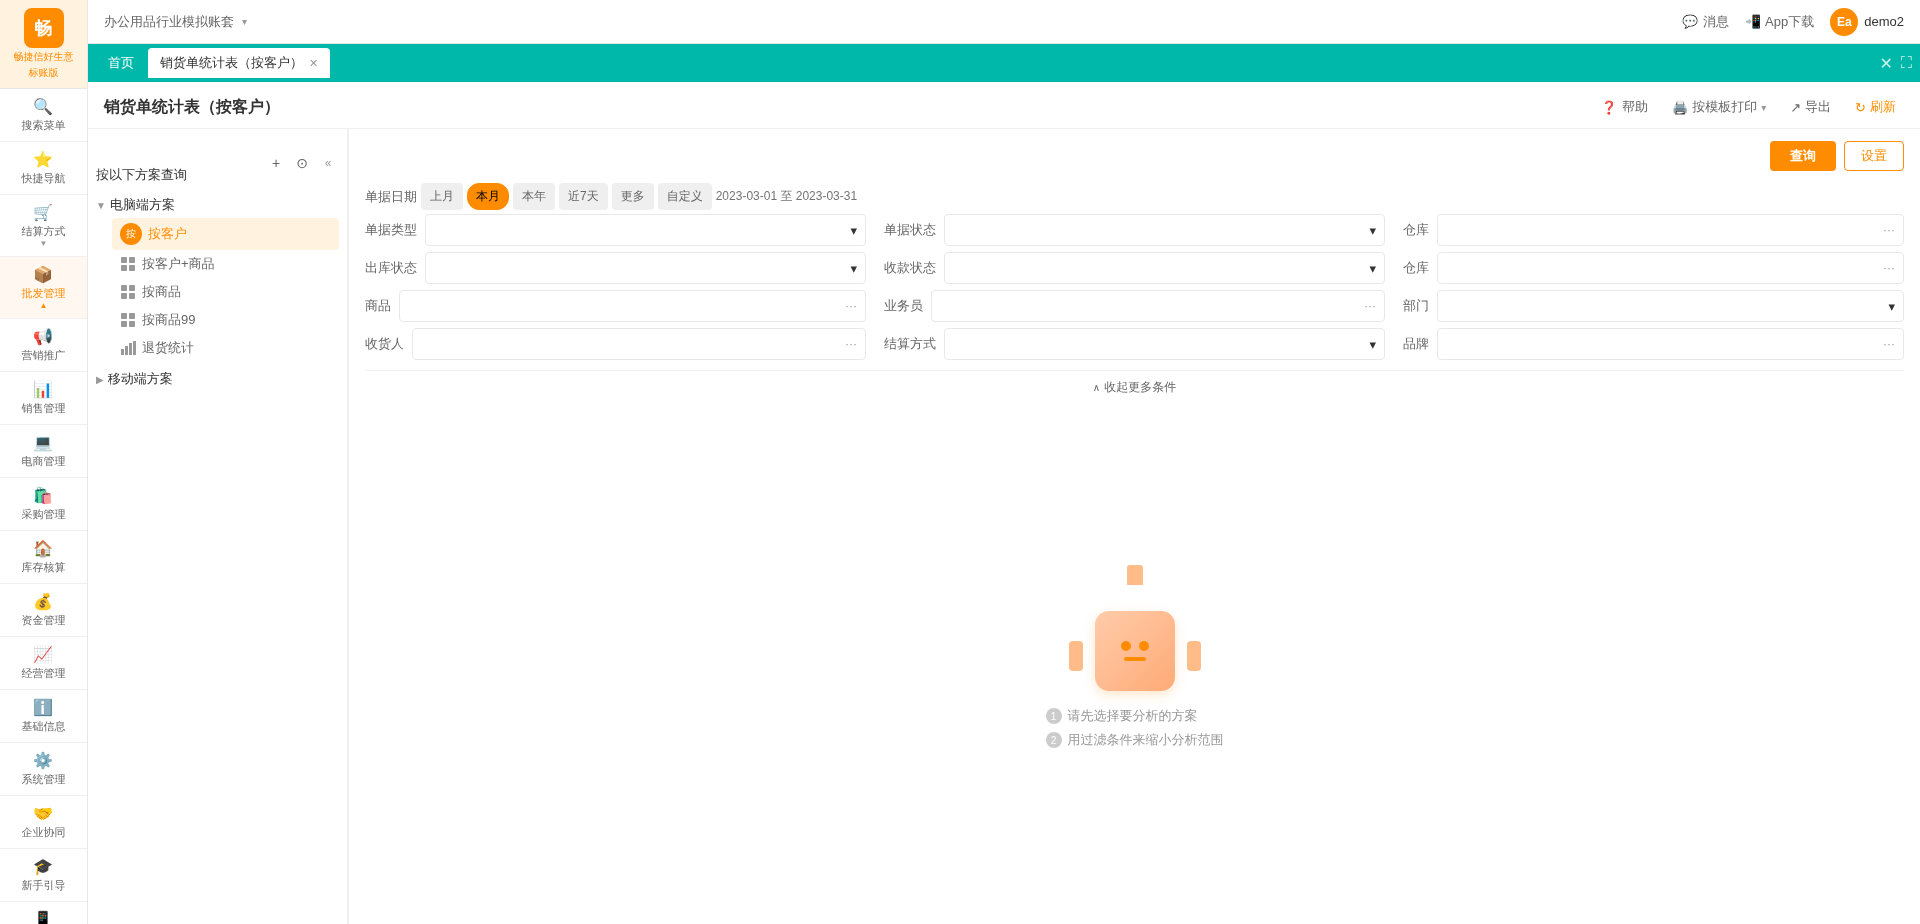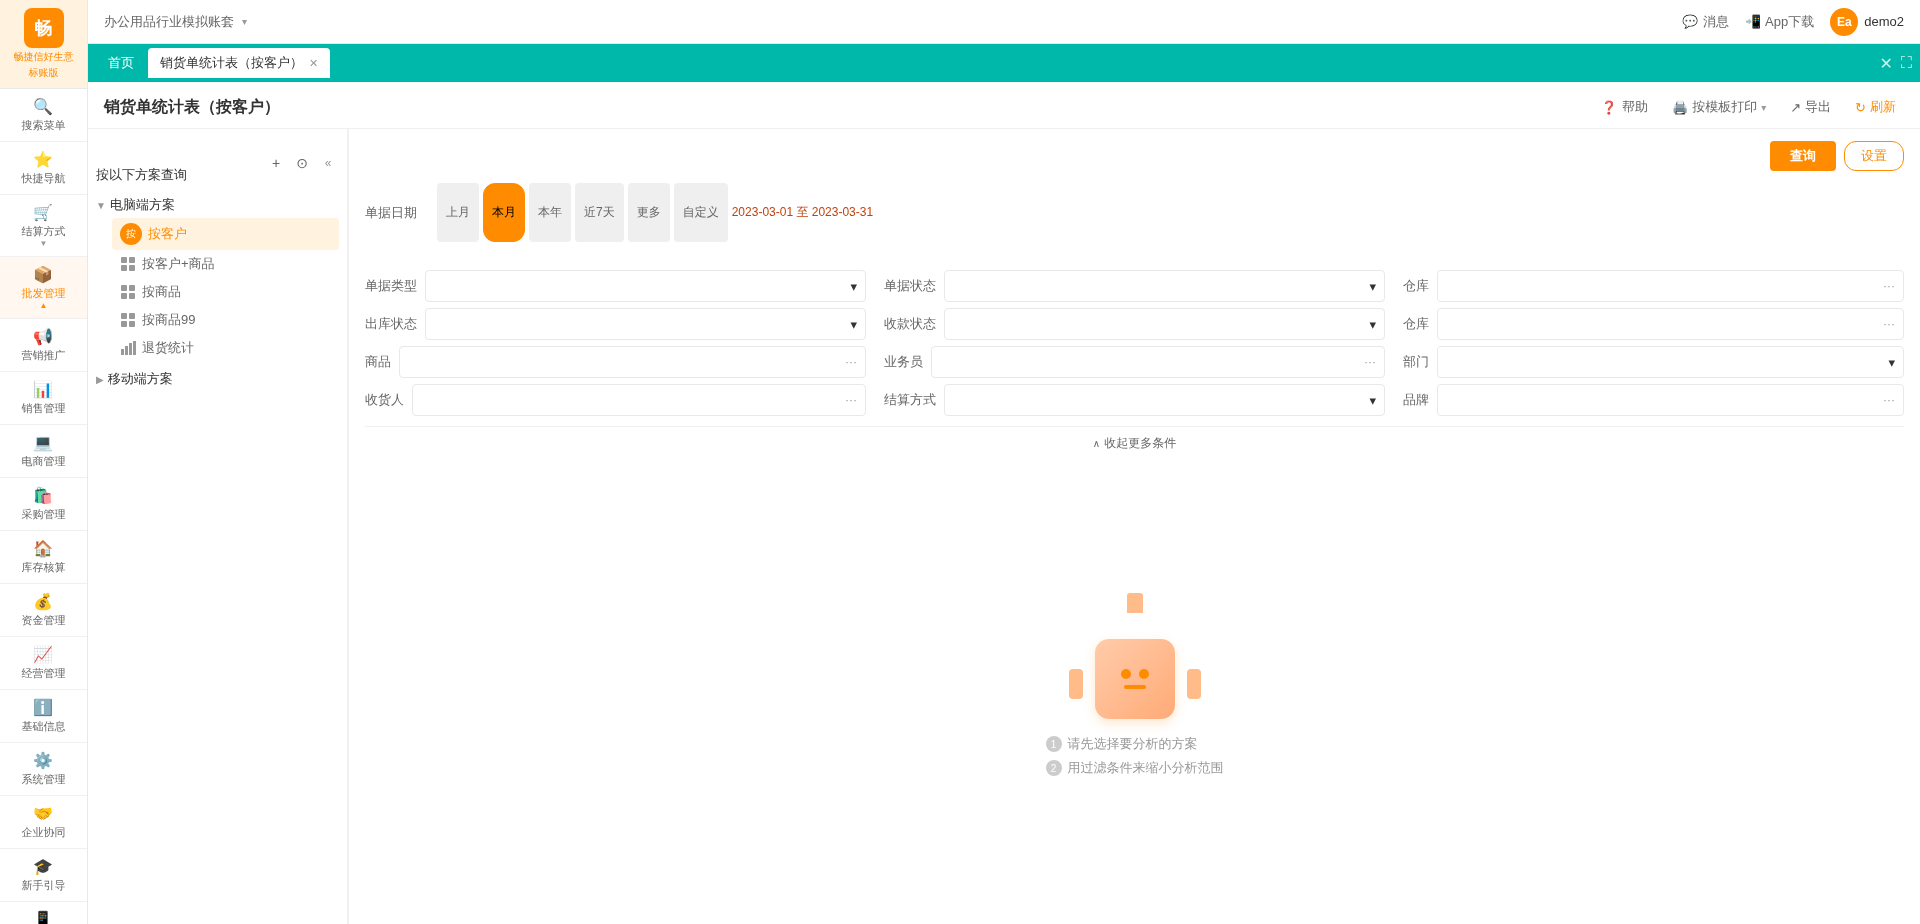--- a/index.html
+++ b/index.html
@@ -43,21 +43,21 @@
     .content { flex: 1; display: flex; flex-direction: column; background: #fff; overflow: hidden; }
 
     
     .page-header { padding: 12px 16px 8px; display: flex; align-items: center; justify-content: space-between; border-bottom: 1px solid #f0f0f0; flex-shrink: 0; }
     .page-title { font-size: 16px; font-weight: bold; color: #333; }
     .page-actions { display: flex; align-items: center; gap: 8px; }
     .page-action-btn { display: flex; align-items: center; gap: 4px; font-size: 13px; color: #666; cursor: pointer; padding: 4px 8px; border-radius: 4px; }
     .page-action-btn.export-btn { color: #666; }
     .page-action-btn.refresh-btn { color: #ff8c00; }
     .query-btn { background: #ff8c00; color: white; border: none; padding: 6px 20px; border-radius: 4px; cursor: pointer; font-size: 13px; font-weight: bold; }
-    .settings-btn { border: 1px solid #ff8c00; color: #ff8c00; background: white; padding: 4px 16px; border-radius: 12px; cursor: pointer; font-size: 13px; }
+    .settings-btn { border: 1px solid #ff8c00; color: #ff8c00; background: white; padding: 4px 16px; border-radius: 4px; cursor: pointer; font-size: 13px; }
 
     
     .middle { display: flex; flex: 1; overflow: hidden; }
 
     
     .left-panel { width: 260px; border-right: 1px solid #f0f0f0; padding: 8px; flex-shrink: 0; overflow-y: auto; }
     .scheme-header { display: flex; align-items: center; justify-content: space-between; padding: 4px 0 8px; }
     .scheme-title { font-size: 13px; color: #333; margin-top: 25px; }
     .scheme-actions { display: flex; align-items: center; gap: 4px; }
     .scheme-action-icon { width: 22px; height: 22px; display: flex; align-items: center; justify-content: center; cursor: pointer; border-radius: 4px; color: #666; font-size: 14px; }
@@ -66,26 +66,26 @@
     .scheme-group-header { display: flex; align-items: center; gap: 4px; padding: 4px 0; cursor: pointer; color: #333; font-size: 13px; }
     .scheme-group-header .arrow { color: #999; font-size: 10px; }
     .scheme-group-items { padding-left: 16px; }
     .scheme-item { display: flex; align-items: center; gap: 6px; padding: 5px 8px; cursor: pointer; border-radius: 4px; font-size: 13px; color: #666; }
     .scheme-item.active { background: #fff3e0; color: #ff8c00; border-radius: 4px; }
     .scheme-item-icon { width: 16px; height: 16px; display: flex; align-items: center; justify-content: center; }
     .active-circle { width: 22px; height: 22px; background: #ff8c00; border-radius: 50%; display: flex; align-items: center; justify-content: center; color: white; font-size: 10px; flex-shrink: 0; }
 
     
     .right-panel { flex: 1; padding: 12px 16px; overflow-y: auto; display: flex; flex-direction: column; }
-    .filter-row { display: flex; align-items: center; gap: 16px; margin-bottom: 28px; }
+    .filter-row { display: flex; align-items: center; margin-bottom: 4px; }
     .filter-label { font-size: 13px; color: #666; white-space: nowrap; min-width: 56px; }
     .filter-date-group { display: flex; align-items: center; gap: 4px; flex: 1; }
-    .date-btn { padding: 20px 8px; border: 1px solid transparent; border-radius: 4px; cursor: pointer; font-size: 12px; color: #666; }
+    .date-btn { padding: 4px 8px; border: 1px solid transparent; border-radius: 4px; cursor: pointer; font-size: 12px; color: #666; }
     .date-btn.active-date { background: #ff8c00; color: #000000; border-color: #ff8c00; border-radius: 12px; }
-    .date-range { font-size: 12px; color: #c2410c; }
+    .date-range { font-size: 12px; color: #737373; }
     .filter-ellipsis { color: #999; font-size: 12px; }
     .collapse-bar { display: flex; align-items: center; justify-content: center; padding: 8px 0; cursor: pointer; color: #666; font-size: 12px; border-top: 1px solid #f0f0f0; margin-top: 4px; }
     .collapse-icon { margin-right: 4px; font-size: 10px; }
 
     
     .empty-state { flex: 1; display: flex; flex-direction: column; align-items: center; justify-content: center; padding: 40px; }
     .empty-text { list-style: none; text-align: left; }
     .empty-text li { font-size: 13px; color: #999; margin-bottom: 6px; display: flex; align-items: center; gap: 6px; }
     .empty-text li::before { content: attr(data-num); width: 16px; height: 16px; background: #ccc; border-radius: 50%; color: white; font-size: 10px; display: inline-flex; align-items: center; justify-content: center; flex-shrink: 0; }
 

